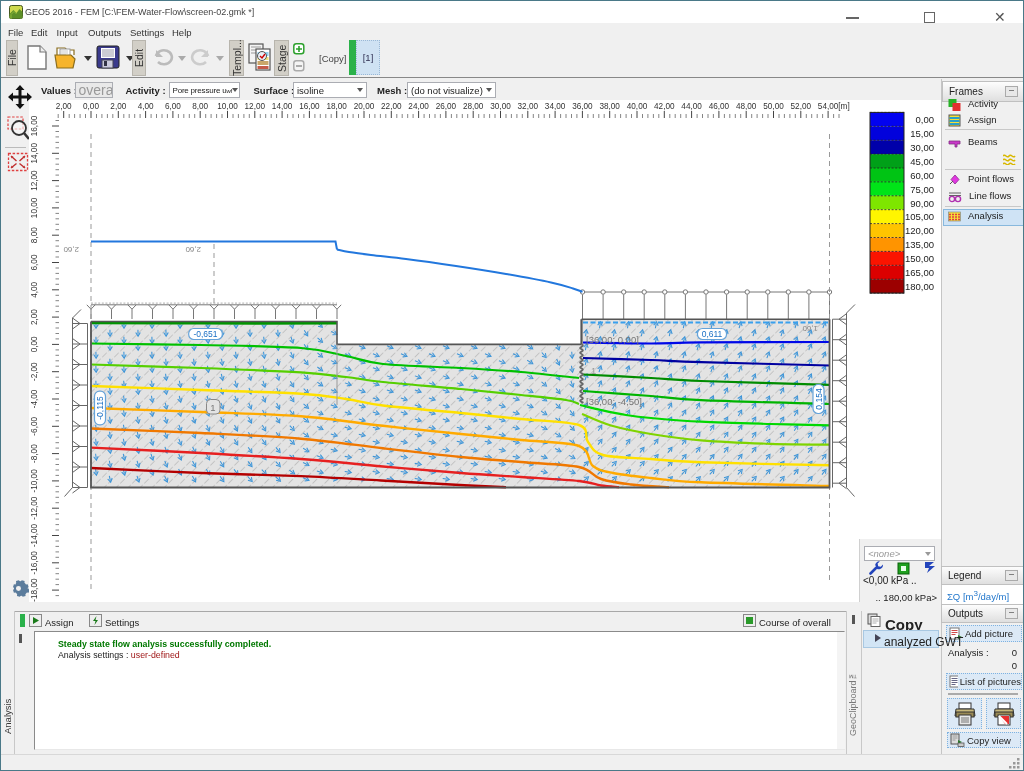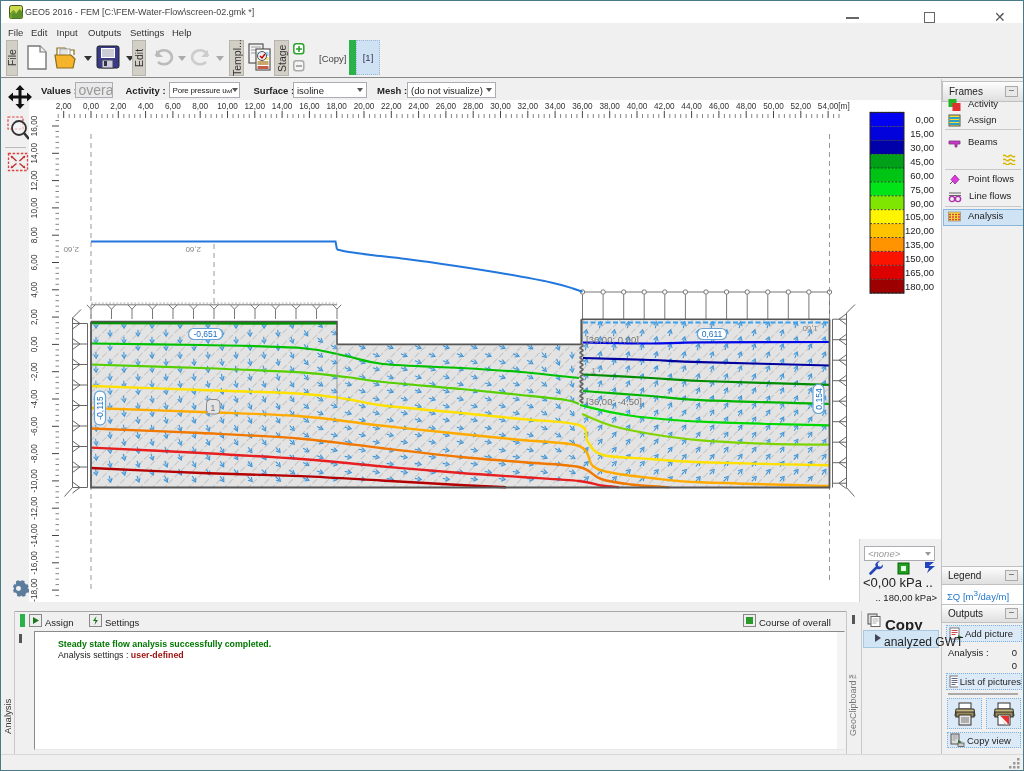--- a/index.html
+++ b/index.html
@@ -144,21 +144,21 @@
     <path d="M1.5 13.5L7 8" stroke="#2244bb" stroke-width="2.6" stroke-linecap="round"></path>
     <path d="M6.2 4.8a4 4 0 0 1 4.6-3.4L8.6 3.6l0.6 2.6 2.6 0.6 2.2-2.2a4 4 0 0 1-3.4 4.6 4 4 0 0 1-3-0.8z" fill="#2244bb"></path>
   </svg>
 <svg class="abs" style="left:896px;top:561px" width="13" height="13">
     <rect x="1" y="1" width="11" height="11" fill="#1fa01f" stroke="#0a600a"></rect>
     <rect x="4" y="4" width="5" height="5" fill="#e8ffe8"></rect>
   </svg>
 <svg class="abs" style="left:922px;top:559px" width="14" height="15">
     <path d="M2 2h9l-5 4h6l-8 7 2-5H2z" fill="#2244bb"></path>
   </svg>
-<div class="abs tb" style="left:862px;top:574px;font-size:13px">&lt;0,00 kPa ..</div>
+<div class="abs tb" style="left:862px;top:574px;font-size:10px">&lt;0,00 kPa ..</div>
 <div class="abs tb" style="left:862px;top:591px;width:74px;text-align:right;font-size:9.5px">.. 180,00 kPa&gt;</div>
 
 <div class="abs" style="left:940px;top:78px;width:84px;height:693px;background:#f0f0f0;border-left:1px solid #c5c5c5"></div>
 <div class="abs hdr" style="left:941px;top:80px;width:83px;height:21px">Frames<span class="min">–</span></div>
 <div class="abs item" style="left:947px;top:97px;width:76px;height:15px"><svg width="13" height="13">
       <rect x="0.5" y="1" width="8" height="8" fill="#27b127"></rect>
       <rect x="4.5" y="5" width="8" height="8" fill="#e03030"></rect>
     </svg>Activity</div>
 <div class="abs item" style="left:947px;top:113px;width:69px;height:15px"><svg width="13" height="13">
       <rect x="1" y="1" width="11" height="11" fill="#f5e03a" stroke="#555"></rect>
@@ -254,21 +254,21 @@
 <div class="abs tb" style="left:104px;top:616px">Settings</div>
 <svg class="abs" style="left:742px;top:613px" width="13" height="13">
     <rect x="0.5" y="0.5" width="12" height="12" fill="#eee" stroke="#888"></rect>
     <rect x="3" y="3" width="7" height="7" fill="#2a9a2a"></rect>
   </svg>
 <div class="abs" style="left:758px;top:616px;font-size:9.5px;color:#222;white-space:nowrap">Course of overall</div>
 
 <div class="abs" style="left:33px;top:630px;width:811px;height:119px;background:#fff;border:1px solid #8a8a8a;border-bottom-color:#e8e8e8;border-right-color:#e8e8e8"></div>
 <div class="abs" style="left:836px;top:631px;width:8px;height:117px;background:#f4f4f4"></div>
 <div class="abs" style="left:57px;top:638px;font-size:8.8px;font-weight:bold;color:#007800">Steady state flow analysis successfully completed.</div>
-<div class="abs" style="left:57px;top:649px;font-size:8.8px;color:#222">Analysis settings : <span style="font-weight:bold;color:#9c1010">user-defined</span></div>
+<div class="abs" style="left:57px;top:649px;font-size:8.8px;color:#222">Analysis settings : <span style="font-weight:normal;color:#9c1010">user-defined</span></div>
 
 <div class="abs" style="left:845px;top:610px;width:16px;height:143px;background:#f0f0f0;border-left:1px solid #c8c8c8;border-right:1px solid #c8c8c8"></div>
 <div class="abs" style="left:851px;top:614px;width:3px;height:9px;background:#555"></div>
 <div class="abs" style="left:847px;top:652px;width:12px;height:90px;color:#777;font-size:9px">
     <div class="vtxt" style="height:100px">GeoClipboard™</div>
   </div>
 
 <div class="abs" style="left:861px;top:601px;width:79px;height:170px;background:#f0f0f0"></div>
 <svg class="abs" style="left:866px;top:612px" width="15" height="14">
     <rect x="1" y="1" width="9" height="10" fill="#ddd" stroke="#555"></rect>

